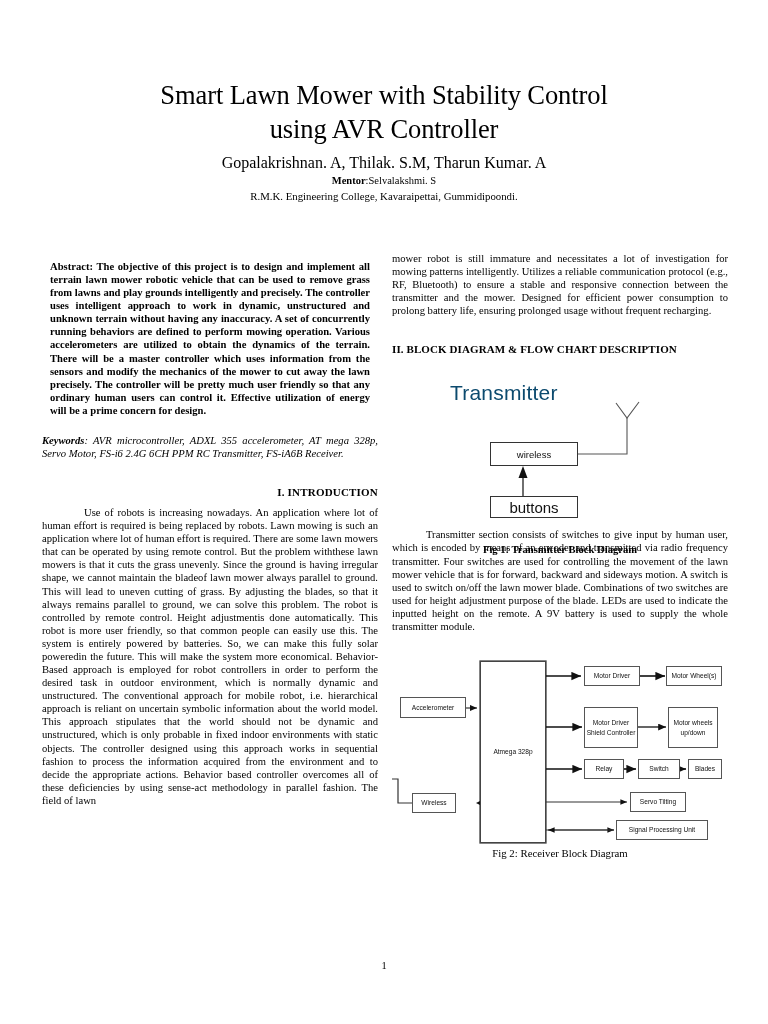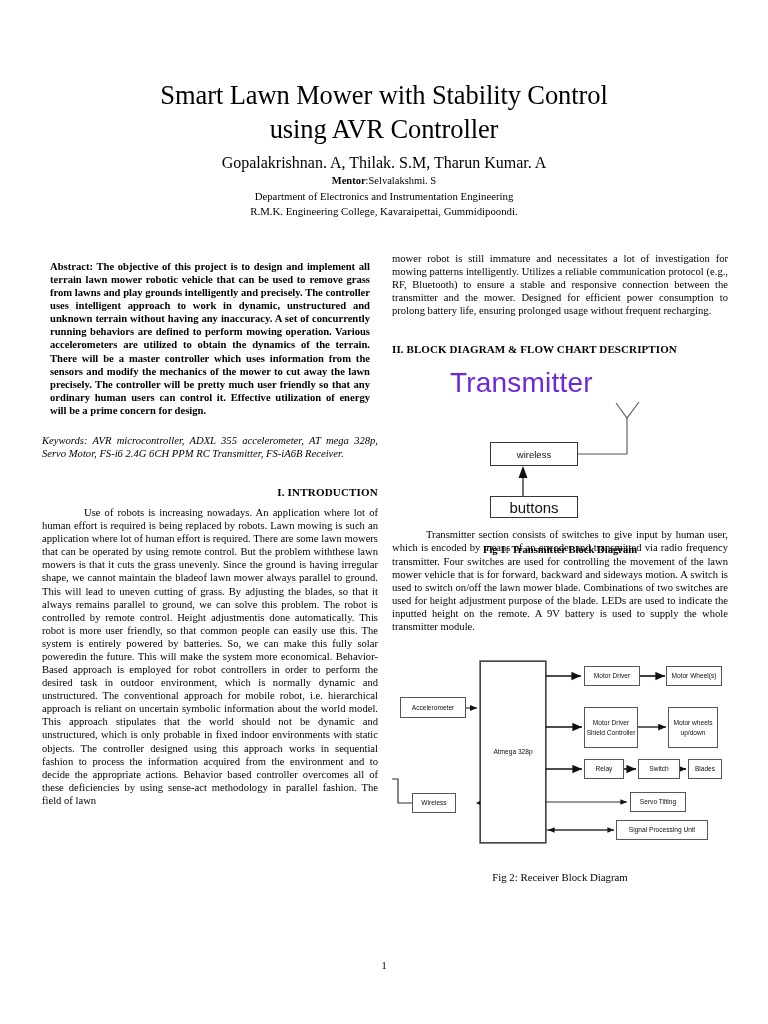--- a/index.html
+++ b/index.html
@@ -72,21 +72,21 @@
     margin: 8px;
   }
   .abstract-label { font-weight: bold; }
   p.keywords {
     margin: 17px 0 0 0;
     font-style: italic;
     font-size: 10.6px;
     line-height: 1.235;
     text-align: justify;
   }
-  .kw-label { font-weight: normal; font-style: italic; }
+  .kw-label { font-weight: bold; font-style: italic; }
 
   h2.section {
     text-align: right;
     font-size: 11px;
     font-weight: bold;
     font-variant: small-caps;
     margin: 26px 0 8px 0;
     letter-spacing: 0.2px;
   }
   h2.section.sec2 {
@@ -100,25 +100,25 @@
   
   .fig1-wrap {
     position: relative;
     width: 336px;
     height: 165px;
     margin-top: 8px;
   }
   .fig1-title {
     position: absolute;
     left: 58px;
-    top: 4px;
+    top: 18px;
     font-family: "Liberation Sans", "DejaVu Sans", sans-serif;
-    font-size: 28px;
+    font-size: 21px;
     letter-spacing: 0.2px;
-    color: #6d28d9;
+    color: #0c4a6e;
   }
   .blk {
     position: absolute;
     box-sizing: border-box;
     border: 1px solid #333;
     background: #fff;
     font-family: "Liberation Sans", "DejaVu Sans", sans-serif;
     display: flex;
     align-items: center;
     justify-content: center;
@@ -164,21 +164,21 @@
     justify-content: center;
     text-align: center;
     line-height: 1.45;
     color: #111;
   }
   .blk2.big {
     border: 1px solid #444;
   }
   .fig2-cap {
     position: absolute;
-    left: 0; top: 216px;
+    left: 0; top: 192px;
     width: 336px;
     text-align: center;
     font-size: 10.8px;
   }
 
   
   .page-no {
     position: absolute;
     left: 0;
     top: 960px;
@@ -192,21 +192,20 @@
 
 <div class="page">
 
   <div class="title-block">
     <div class="doc-title">
       <div>Smart Lawn Mower with Stability Control</div>
       <div>using AVR Controller</div>
     </div>
     <div class="authors">Gopalakrishnan. A, Thilak. S.M, Tharun Kumar. A</div>
     <div class="mentor-line"><span class="mentor-label">Mentor</span><span>:Selvalakshmi. S</span></div>
-    <div class="dept-line">Department of Electronics and Instrumentation Engineering</div>
     <div class="college-line">R.M.K. Engineering College, Kavaraipettai, Gummidipoondi.</div>
   </div>
 
   <div class="col col-left">
 
     <p class="abstract"><span class="abstract-label">Abstract</span><span>: The objective of this project is to design and implement all terrain lawn mower robotic vehicle that can be used to remove grass from lawns and play grounds intelligently and precisely. The controller uses intelligent approach to work in dynamic, unstructured and unknown terrain without having any inaccuracy. A set of concurrently running behaviors are defined to perform mowing operation. Various accelerometers are utilized to obtain the dynamics of the terrain. There will be a master controller which uses information from the sensors and modify the mechanics of the mower to cut away the lawn precisely. The controller will be pretty much user friendly so that any ordinary human users can control it. Effective utilization of energy will be a prime concern for design.</span></p>
 
     <p class="keywords"><span class="kw-label">Keywords</span><span>: AVR microcontroller, ADXL 355 accelerometer, AT mega 328p, Servo Motor, FS-i6 2.4G 6CH PPM RC Transmitter, FS-iA6B Receiver.</span></p>
 
     <h2 class="section">I.   INTRODUCTION</h2>

